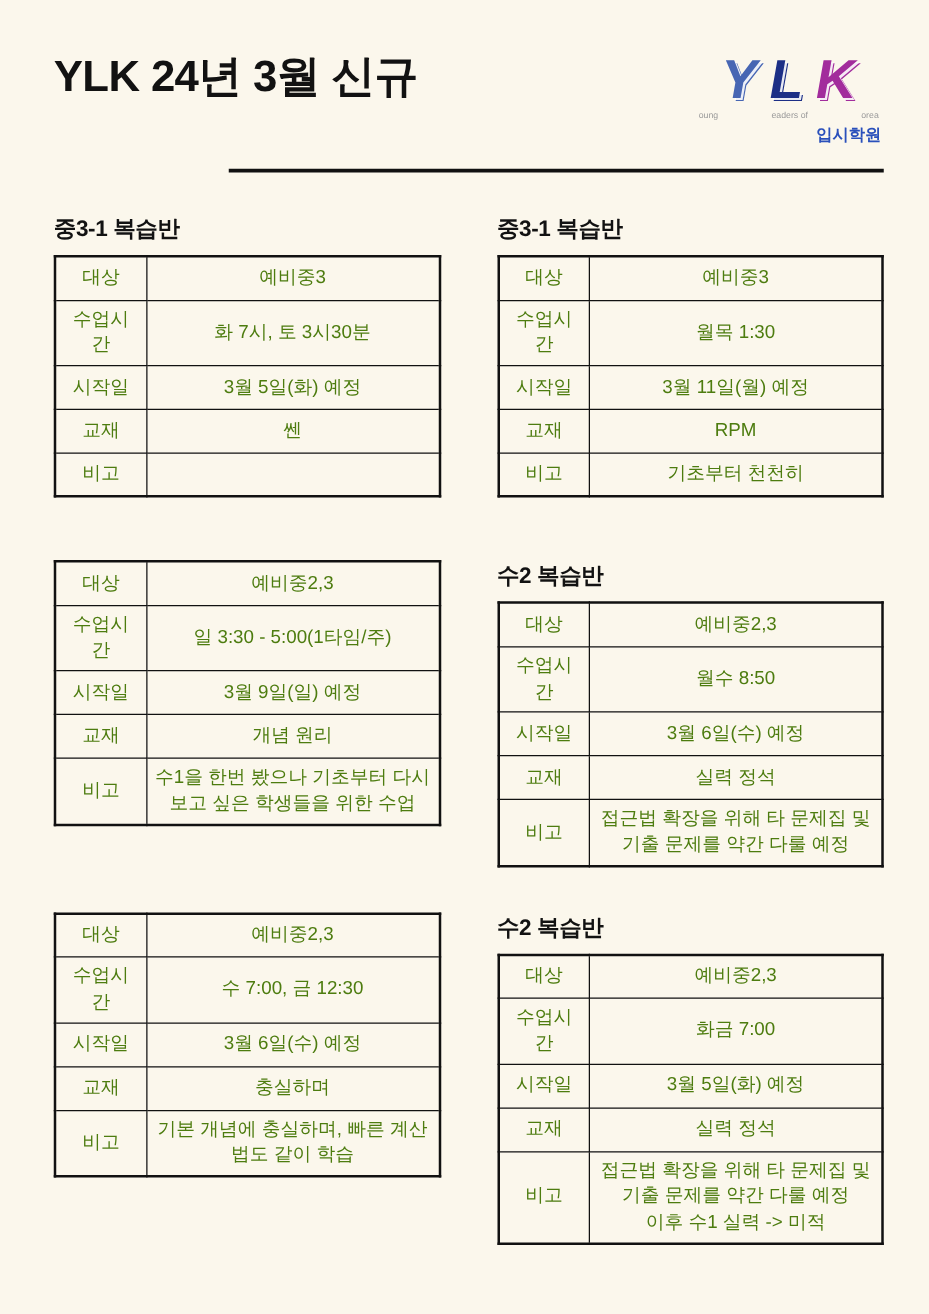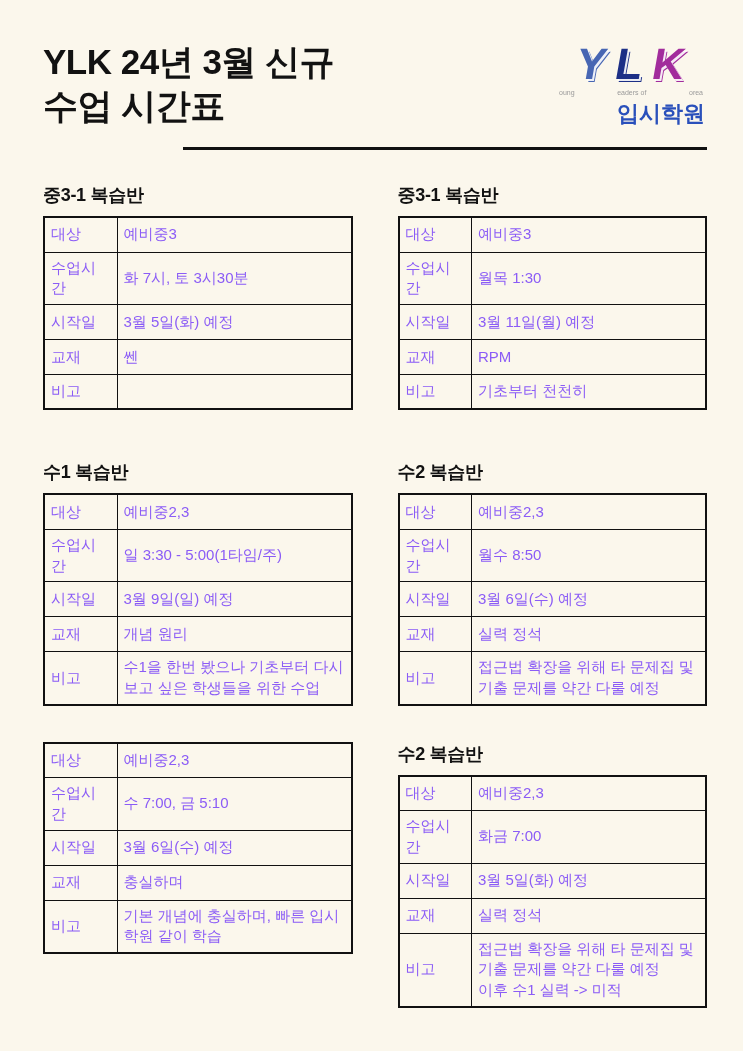--- a/index.html
+++ b/index.html
@@ -19,47 +19,46 @@
 
   
   .logo { width:152px; padding-top:2px; flex:none; }
   .logo-letters { display:flex; justify-content:center; gap:10px; }
   .logo-letter {
     font-size:44px; font-weight:800; line-height:1;
     transform:skewX(-10deg);
     text-shadow:2px 2px 0 rgba(255,255,255,.9), 3px 3px 0 currentColor;
   }
   .logo-subrow { display:flex; justify-content:space-between; font-size:7px; color:#9a9a9a; margin-top:3px; padding:0 4px; }
-  .logo-org { text-align:right; font-size:22px; font-weight:800; margin-top:3px; padding-right:2px; }
+  .logo-org { text-align:right; font-size:13px; font-weight:800; margin-top:3px; padding-right:2px; }
 
   
   .band { display:grid; grid-template-columns:1fr 1fr; column-gap:45px; align-items:start; }
   .band-1 { margin-top:33px; }
   .band-2 { margin-top:50px; }
   .band-3 { margin-top:36px; }
   .card-title { font-size:18px; font-weight:800; letter-spacing:-0.3px; margin-bottom:9px; color:#121212; }
   table.tbl { width:100%; border-collapse:collapse; border:2px solid #111; table-layout:fixed; }
   .tbl td {
     border:1.5px solid #111;
-    font-size:15px; text-align:left; vertical-align:middle;
-    padding:5px 6px; line-height:1.38; color:#8b5cf6;
+    font-size:15px; text-align:center; vertical-align:middle;
+    padding:5px 6px; line-height:1.38; color:#4d7c0f;
     height:35px;
   }
   .tbl td.lbl { width:73px; }
   .tbl td.val { white-space:pre-line; word-break:normal; }
 </style>
 </head>
 <body>
 
 <div class="page">
 
   <div class="header">
     <h1 class="main-title">
       <span>YLK 24년 3월 신규</span><br>
-      <span>수업 시간표</span>
     </h1>
     <div class="logo">
       <div class="logo-letters">
         <span class="logo-letter" style="color: rgb(71, 102, 179);">Y</span>
         <span class="logo-letter" style="color: rgb(28, 47, 134);">L</span>
         <span class="logo-letter" style="color: rgb(162, 44, 156);">K</span>
       </div>
       <div class="logo-subrow">
         <span>oung</span>
         <span>eaders of</span>
@@ -127,21 +126,20 @@
         </tr>
       </tbody>
         </table>
     </section>
 
   </div>
 
   <div class="band band-2">
 
     <section>
-      <h2 class="card-title">수1 복습반</h2>
       <table class="tbl">
         <tbody>
             <tr>
           <td class="lbl">대상</td>
           <td class="val">예비중2,3</td>
         </tr>
         <tr>
           <td class="lbl">수업시간</td>
           <td class="val">일 3:30 - 5:00(1타임/주)</td>
         </tr>
@@ -195,33 +193,33 @@
 
     <section>
       <table class="tbl">
         <tbody>
             <tr>
           <td class="lbl">대상</td>
           <td class="val">예비중2,3</td>
         </tr>
         <tr>
           <td class="lbl">수업시간</td>
-          <td class="val">수 7:00, 금 5:10</td>
+          <td class="val">수 7:00, 금 12:30</td>
         </tr>
         <tr>
           <td class="lbl">시작일</td>
           <td class="val">3월 6일(수) 예정</td>
         </tr>
         <tr>
           <td class="lbl">교재</td>
           <td class="val">충실하며</td>
         </tr>
         <tr>
           <td class="lbl">비고</td>
-          <td class="val">기본 개념에 충실하며, 빠른 입시학원 같이 학습</td>
+          <td class="val">기본 개념에 충실하며, 빠른 계산법도 같이 학습</td>
         </tr>
       </tbody>
         </table>
     </section>
 
     <section>
       <h2 class="card-title">수2 복습반</h2>
       <table class="tbl">
         <tbody>
             <tr>

